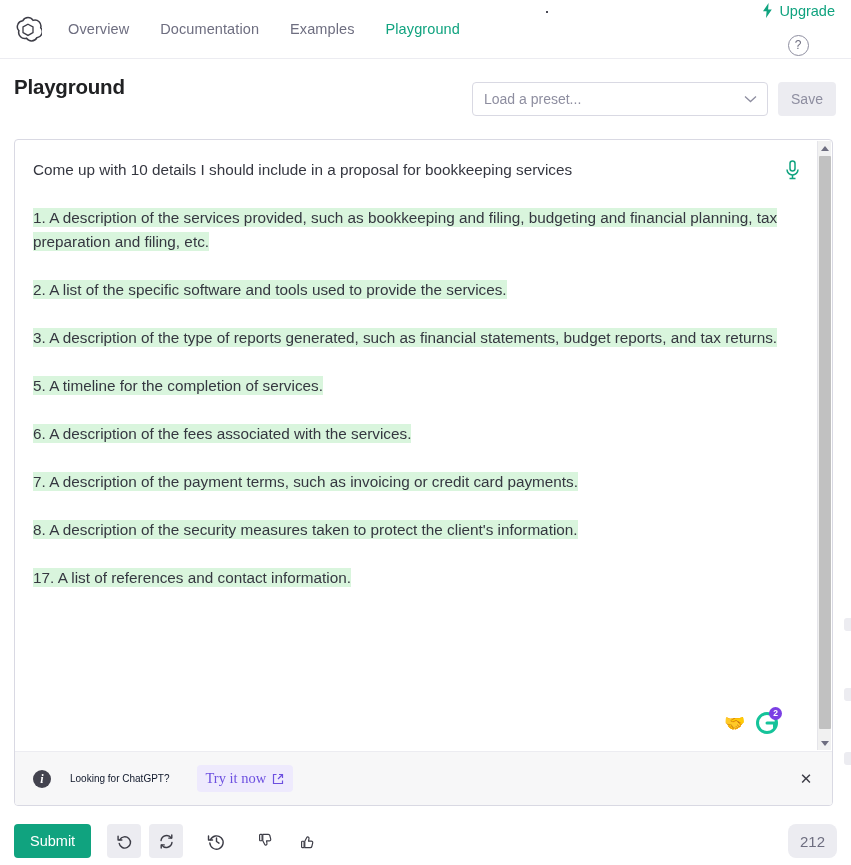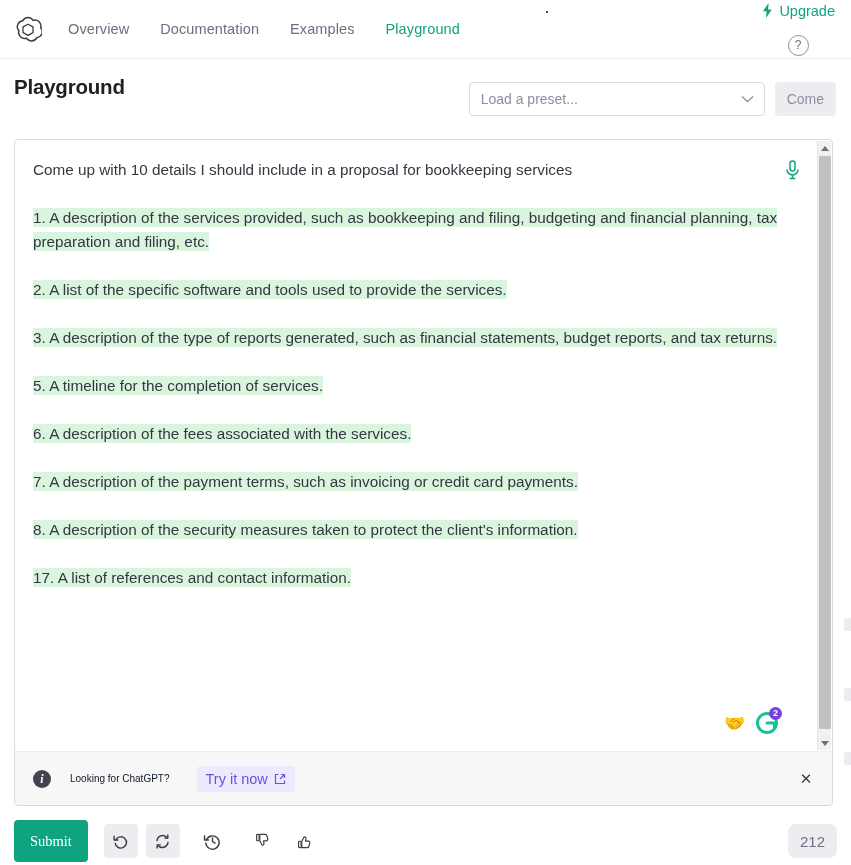--- a/index.html
+++ b/index.html
@@ -163,38 +163,38 @@
     font-size: 12px; font-weight: bold; font-style: italic;
     text-align: center; line-height: 18px;
     font-family: "Liberation Serif", serif;
     margin-right: 19px; flex: none;
   }
   .notice-text { font-size: 10px; color: #0f172a; margin-right: 27px; }
   .trybtn {
     display: flex; align-items: center; gap: 6px;
     background: #eeeafd; border-radius: 4px;
     padding: 5px 9px;
-    color: #6c4fe0; font-size: 14.5px; cursor: pointer;
+    color: #6c4fe0; font-size: 14.5px; cursor: pointer; font-family: Liberation Serif, serif;
   }
   .ext-icon { width: 12px; height: 12px; display:block; }
   .closebtn {
     margin-left: auto; width: 20px; height: 20px;
     color: #3c3c46; font-size: 15px; line-height: 20px;
     text-align: center; cursor: pointer;
   }
 
   
   .toolbar {
     position: absolute; left: 14px; right: 14px; top: 820px; height: 42px;
     display: flex; align-items: center; gap: 8px;
   }
   .submit {
-    height: 42px; background: #10a37f; color: #fff;
+    height: 34px; background: #10a37f; color: #fff;
     border: none; border-radius: 4px;
-    font-size: 14.5px; font-family: Liberation Serif, serif;
+    font-size: 14.5px; font-family: Liberation Sans, sans-serif;
     padding: 0 16px; cursor: pointer;
   }
   .sqbtn {
     width: 34px; height: 34px; border-radius: 4px;
     background: #ececf1; border: none;
     display: flex; align-items: center; justify-content: center;
     cursor: pointer;
   }
   .plainbtn {
     width: 34px; height: 34px; border-radius: 4px;
@@ -245,21 +245,21 @@
 
 <div class="pagehead">
   <div class="pagetitle">Playground</div>
   <div class="head-right">
     <div class="preset">
       <span class="preset-text">Load a preset...</span>
       <svg class="chev" viewBox="0 0 13 8">
         <path d="M1 1.5 6.5 6.5 12 1.5" fill="none" stroke="#8e8ea0" stroke-width="1.3"></path>
       </svg>
     </div>
-    <button class="savebtn">Come</button>
+    <button class="savebtn">Save</button>
   </div>
 </div>
 
 <div class="panel">
 
   <div class="editor">
     <div class="line prompt-line">Come up with 10 details I should include in a proposal for bookkeeping services</div>
 
     <div class="line completion"><span class="hl">1. A description of the services provided, such as bookkeeping and filing, budgeting and financial planning, tax preparation and filing, etc.</span></div>
     <div class="line completion"><span class="hl">2. A list of the specific software and tools used to provide the services.</span></div>

